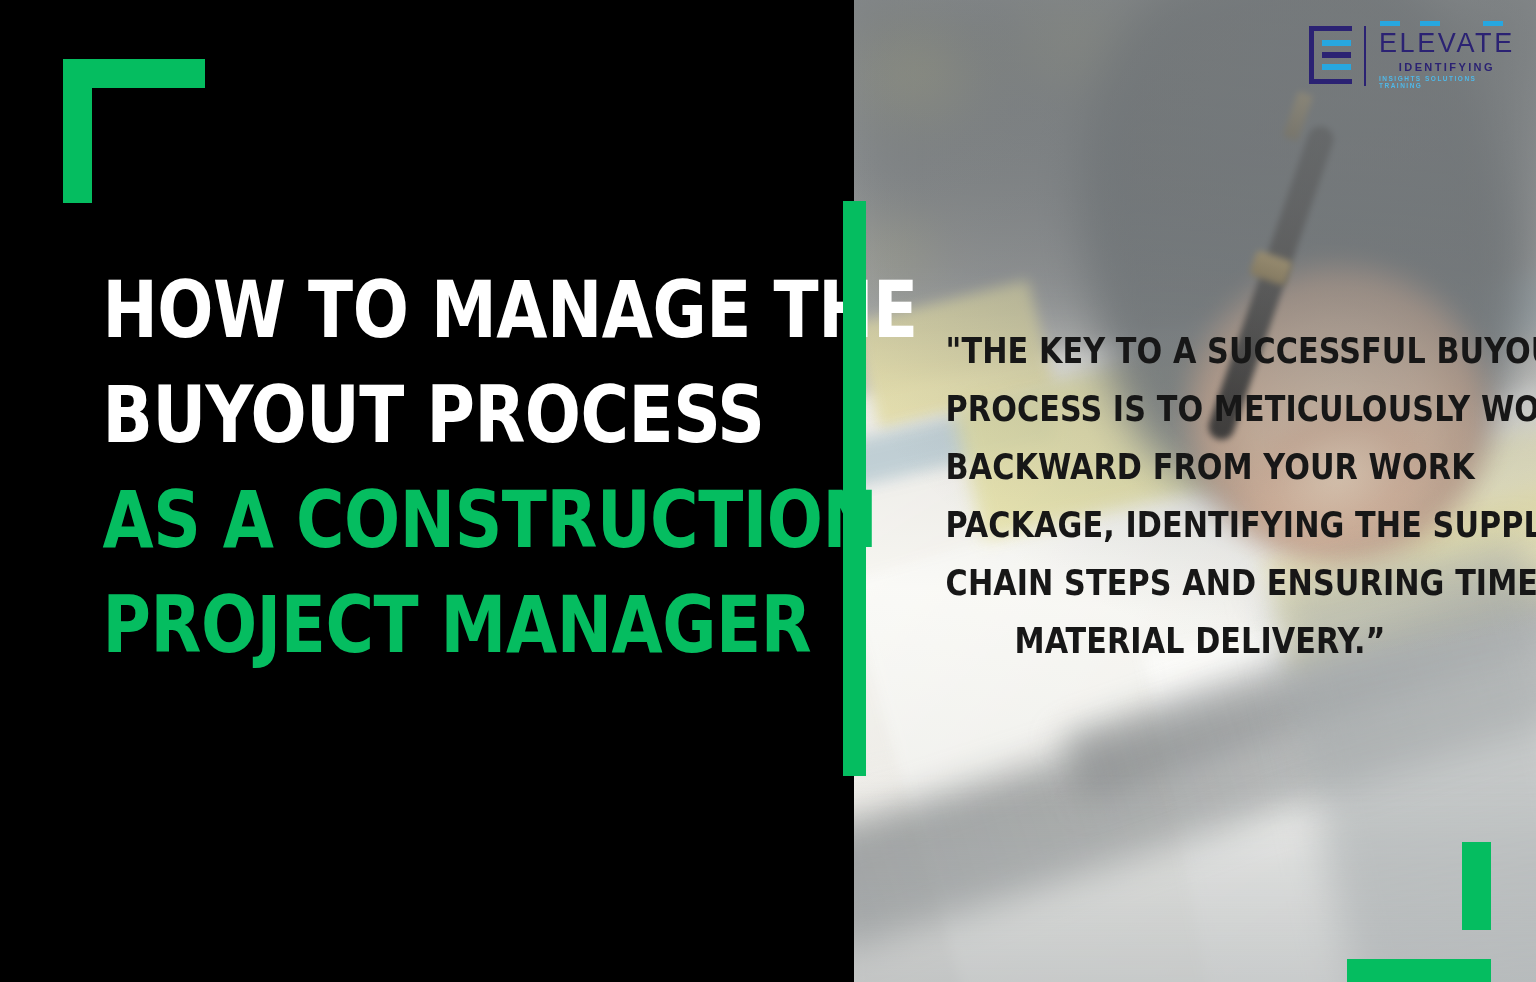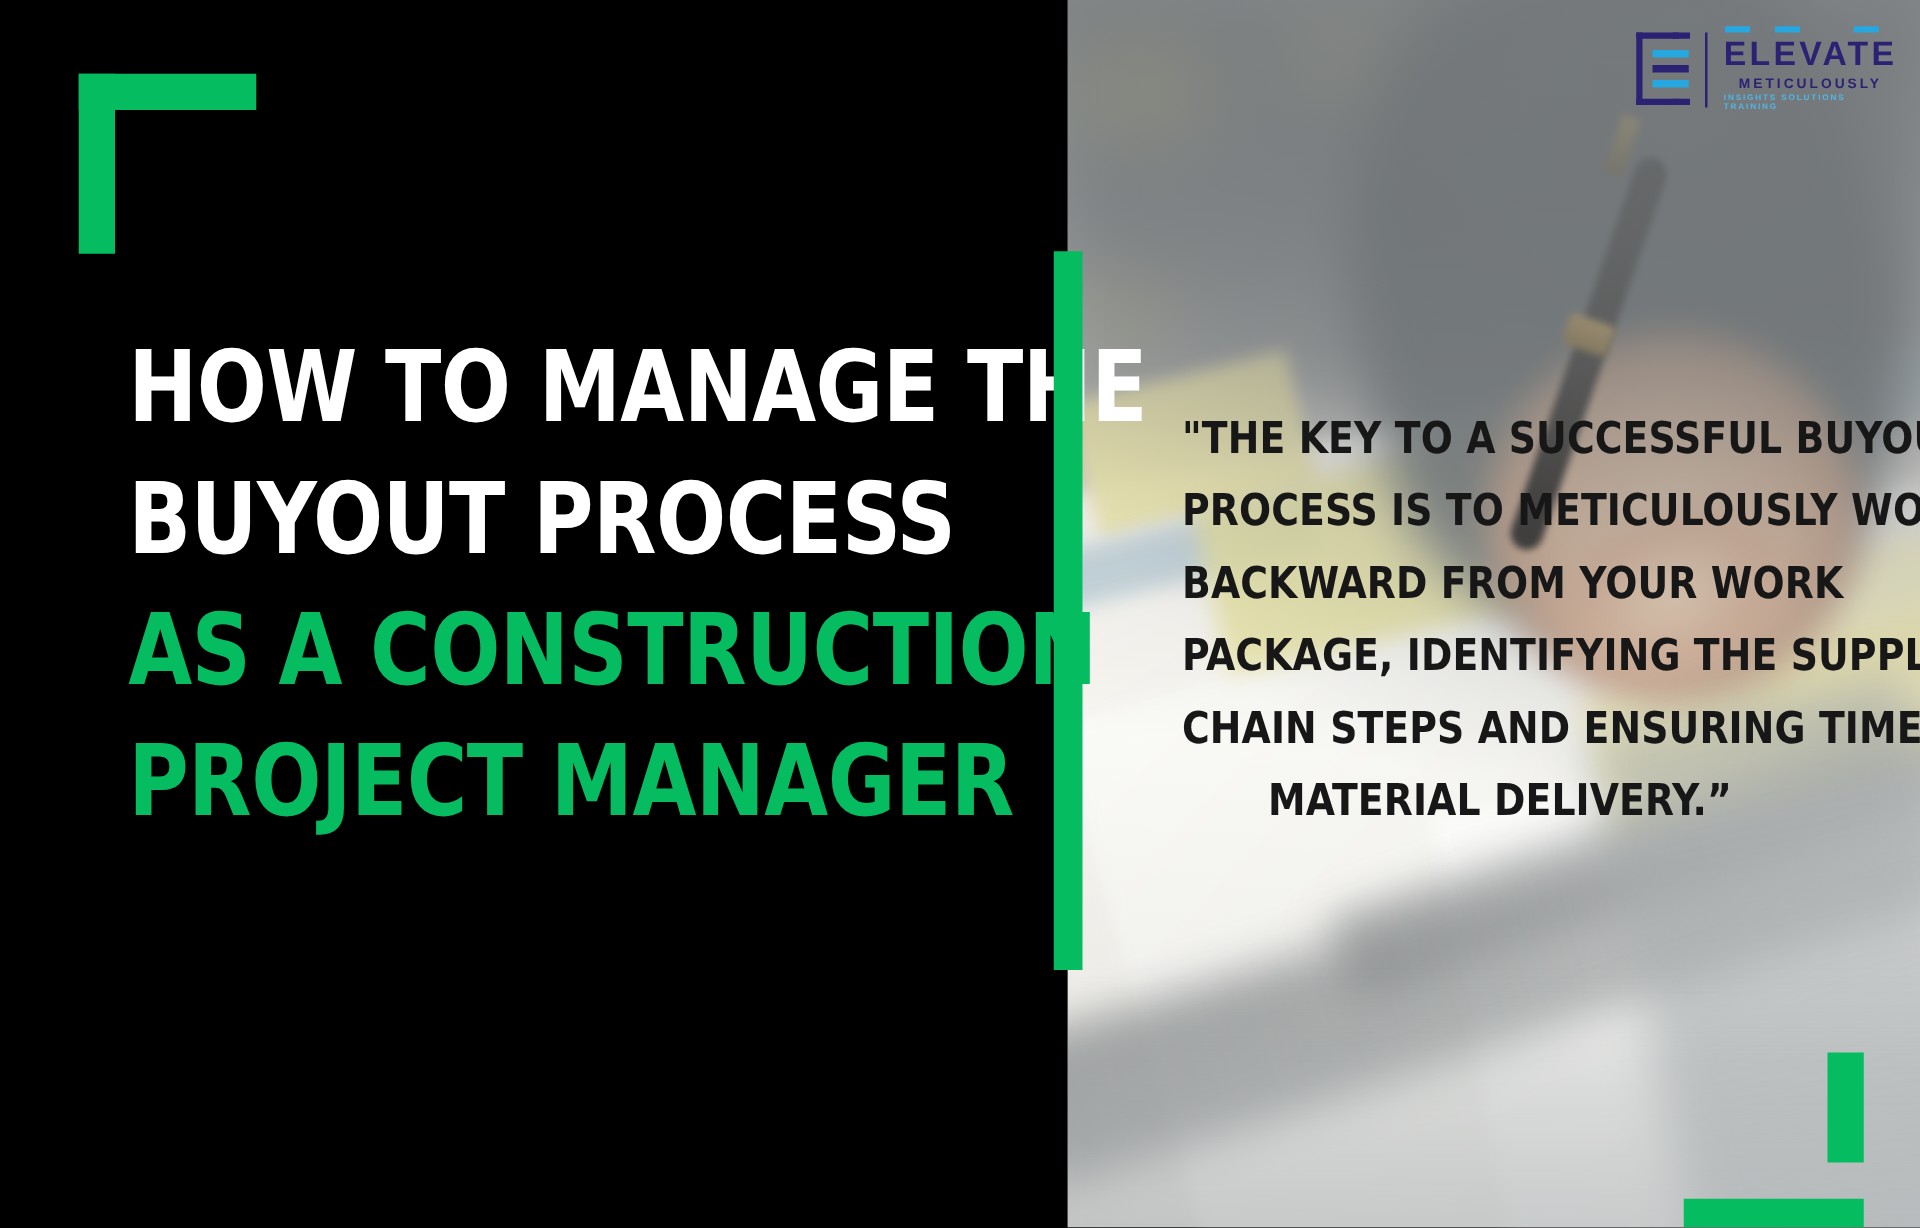--- a/index.html
+++ b/index.html
@@ -219,21 +219,21 @@
     position:absolute;left:29px;bottom:2px;width:14px;height:5px;background:#2b2273;
   }
   .logo-mark .bar{position:absolute;left:13px;height:6px;background:#27a7e0;}
   .logo-mark .bar1{top:16px;width:29px;}
   .logo-mark .bar2{top:28px;width:29px;background:#2b2273;}
   .logo-mark .bar3{top:40px;width:29px;}
   .logo-sep{width:2px;height:60px;background:#2b2273;margin:2px 13px 0 11px;flex:0 0 auto;}
   .logo-text{display:flex;flex-direction:column;align-items:center;padding-top:6px;}
   .logo-word{
     font-family:"Liberation Sans Narrow","Liberation Sans",sans-serif;
-    font-weight:700;font-size:27px;letter-spacing:2.6px;color:#2b2273;line-height:1;
+    font-weight:400;font-size:27px;letter-spacing:2.6px;color:#2b2273;line-height:1;
     position:relative;
   }
   .logo-word .tick{position:absolute;top:-9px;height:5px;background:#27a7e0;}
   .logo-sub{
     font-family:"Liberation Sans","DejaVu Sans",sans-serif;
     font-weight:700;font-size:11px;letter-spacing:2.4px;color:#2b2273;margin-top:5px;line-height:1;
   }
   .logo-tag{
     font-family:"Liberation Sans","DejaVu Sans",sans-serif;
     font-weight:700;font-size:6.5px;letter-spacing:1.5px;color:#4fb8e8;margin-top:3px;line-height:1;
@@ -313,18 +313,18 @@
       <div class="bar bar3"></div>
     </div>
     <div class="logo-sep"></div>
     <div class="logo-text">
       <div class="logo-word">
         <span class="tick" style="left:1px;width:20px;"></span>
         <span class="tick" style="left:41px;width:20px;"></span>
         <span class="tick" style="left:104px;width:20px;"></span>
         <span>ELEVATE</span>
       </div>
-      <div class="logo-sub">METICULOUSLY</div>
+      <div class="logo-sub">IDENTIFYING</div>
       <div class="logo-tag">INSIGHTS SOLUTIONS TRAINING</div>
     </div>
   </div>
 
 </div>
 
 </body></html>

